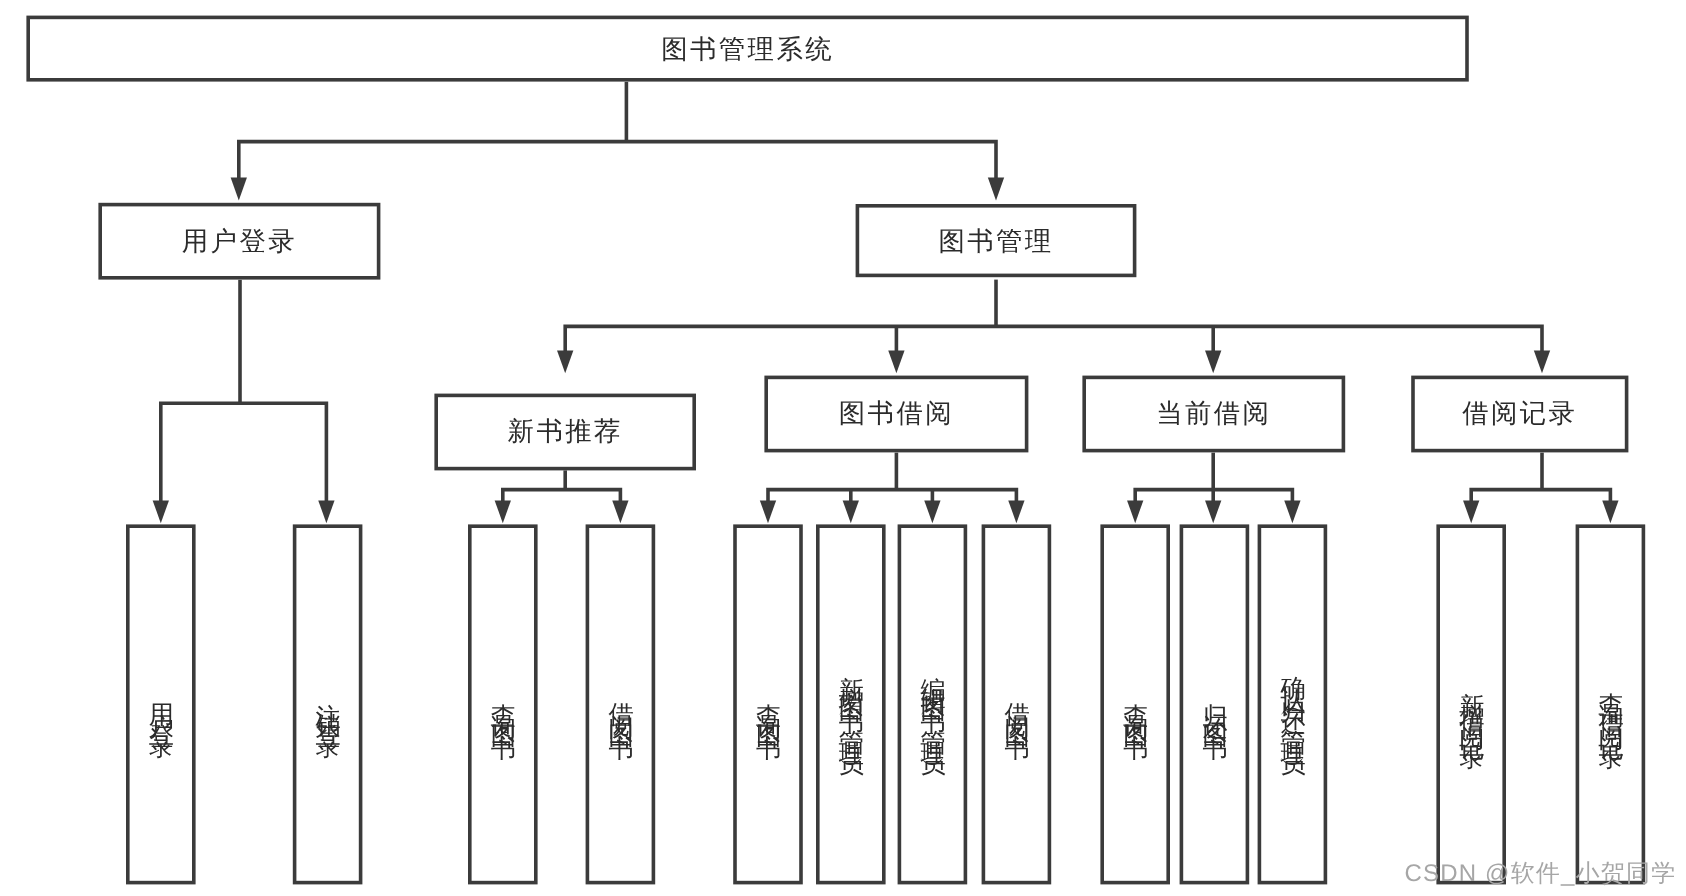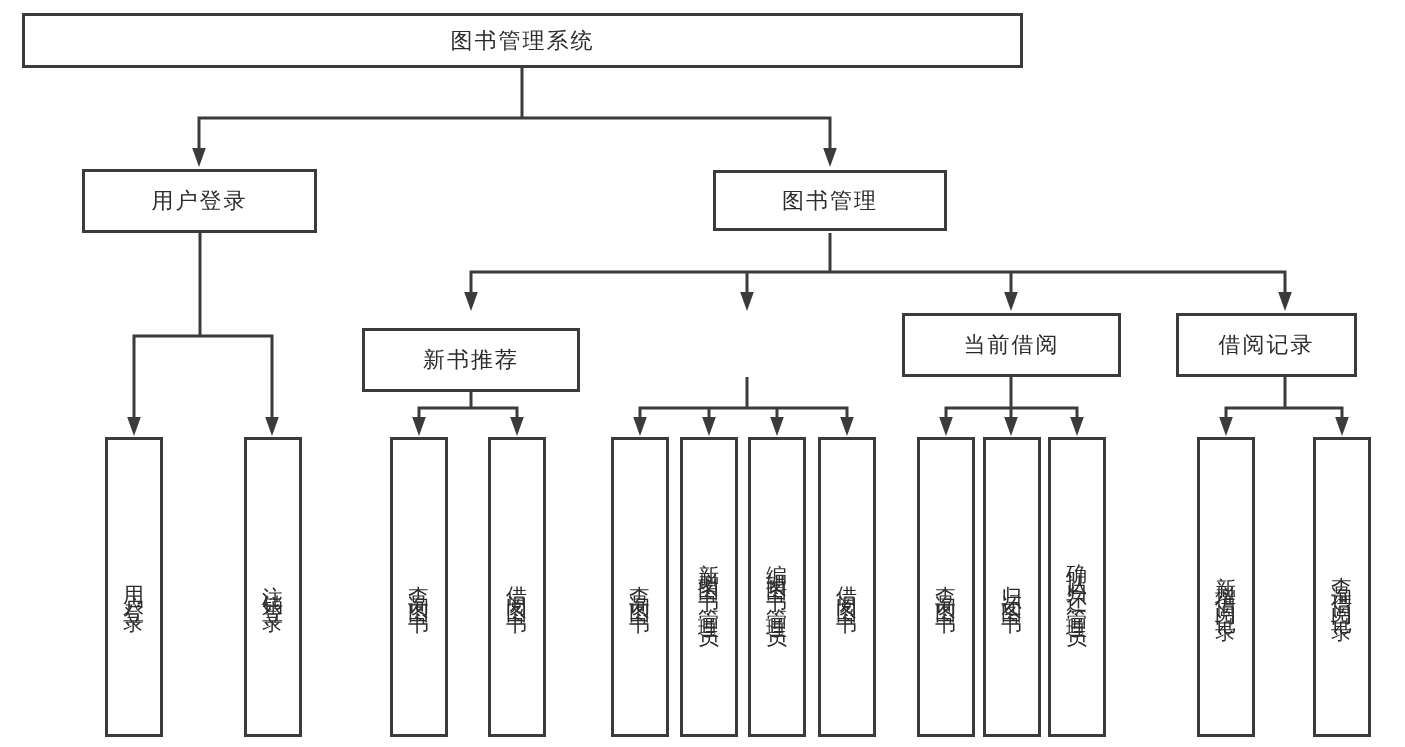--- a/index.html
+++ b/index.html
@@ -20,21 +20,21 @@
     position:absolute;box-sizing:border-box;background:#fff;
     border:3px solid var(--line);color:var(--text);
     display:flex;align-items:center;justify-content:center;
   }
   .box.h span{font-size:22px;letter-spacing:2px;white-space:nowrap;}
   .box.v span{
     writing-mode:vertical-rl;text-orientation:mixed;
     font-size:21px;letter-spacing:9px;line-height:1;white-space:nowrap;
   }
   
-  .n-root{left:22px;top:13px;width:1001px;height:55px;}
+  .n-root{left:22px;top:13px;width:1202px;height:55px;}
   
   .n-login{left:82px;top:169px;width:235px;height:64px;}
   .n-mgmt{left:713px;top:170px;width:234px;height:61px;}
   
   .n-l3-0{left:362px;top:313px;width:218px;height:64px;margin-top:15px;}
   .n-l3-1{left:637px;top:313px;width:220px;height:64px;}
   .n-l3-2{left:902px;top:313px;width:219px;height:64px;}
   .n-l3-3{left:1176px;top:313px;width:181px;height:64px;}
   
   .leaf{top:437px;width:58px;height:300px;}
@@ -112,20 +112,23 @@
   <div class="box h n-login">
     <span>用户登录</span>
   </div>
   <div class="box h n-mgmt">
     <span>图书管理</span>
   </div>
 
   <div class="box h n-l3-0">
     <span>新书推荐</span>
   </div>
+  <div class="box h n-l3-1">
+    <span>图书借阅</span>
+  </div>
   <div class="box h n-l3-2">
     <span>当前借阅</span>
   </div>
   <div class="box h n-l3-3">
     <span>借阅记录</span>
   </div>
 
   <div class="box v leaf n-a1">
     <span>用户登录</span>
   </div>
@@ -163,14 +166,15 @@
     <span>确认归还（管理员）</span>
   </div>
 
   <div class="box v leaf n-e1">
     <span>新增借阅记录</span>
   </div>
   <div class="box v leaf n-e2">
     <span>查询借阅记录</span>
   </div>
 
+  <div class="watermark">CSDN @软件_小贺同学</div>
 
 </div>
 
 </body></html>

